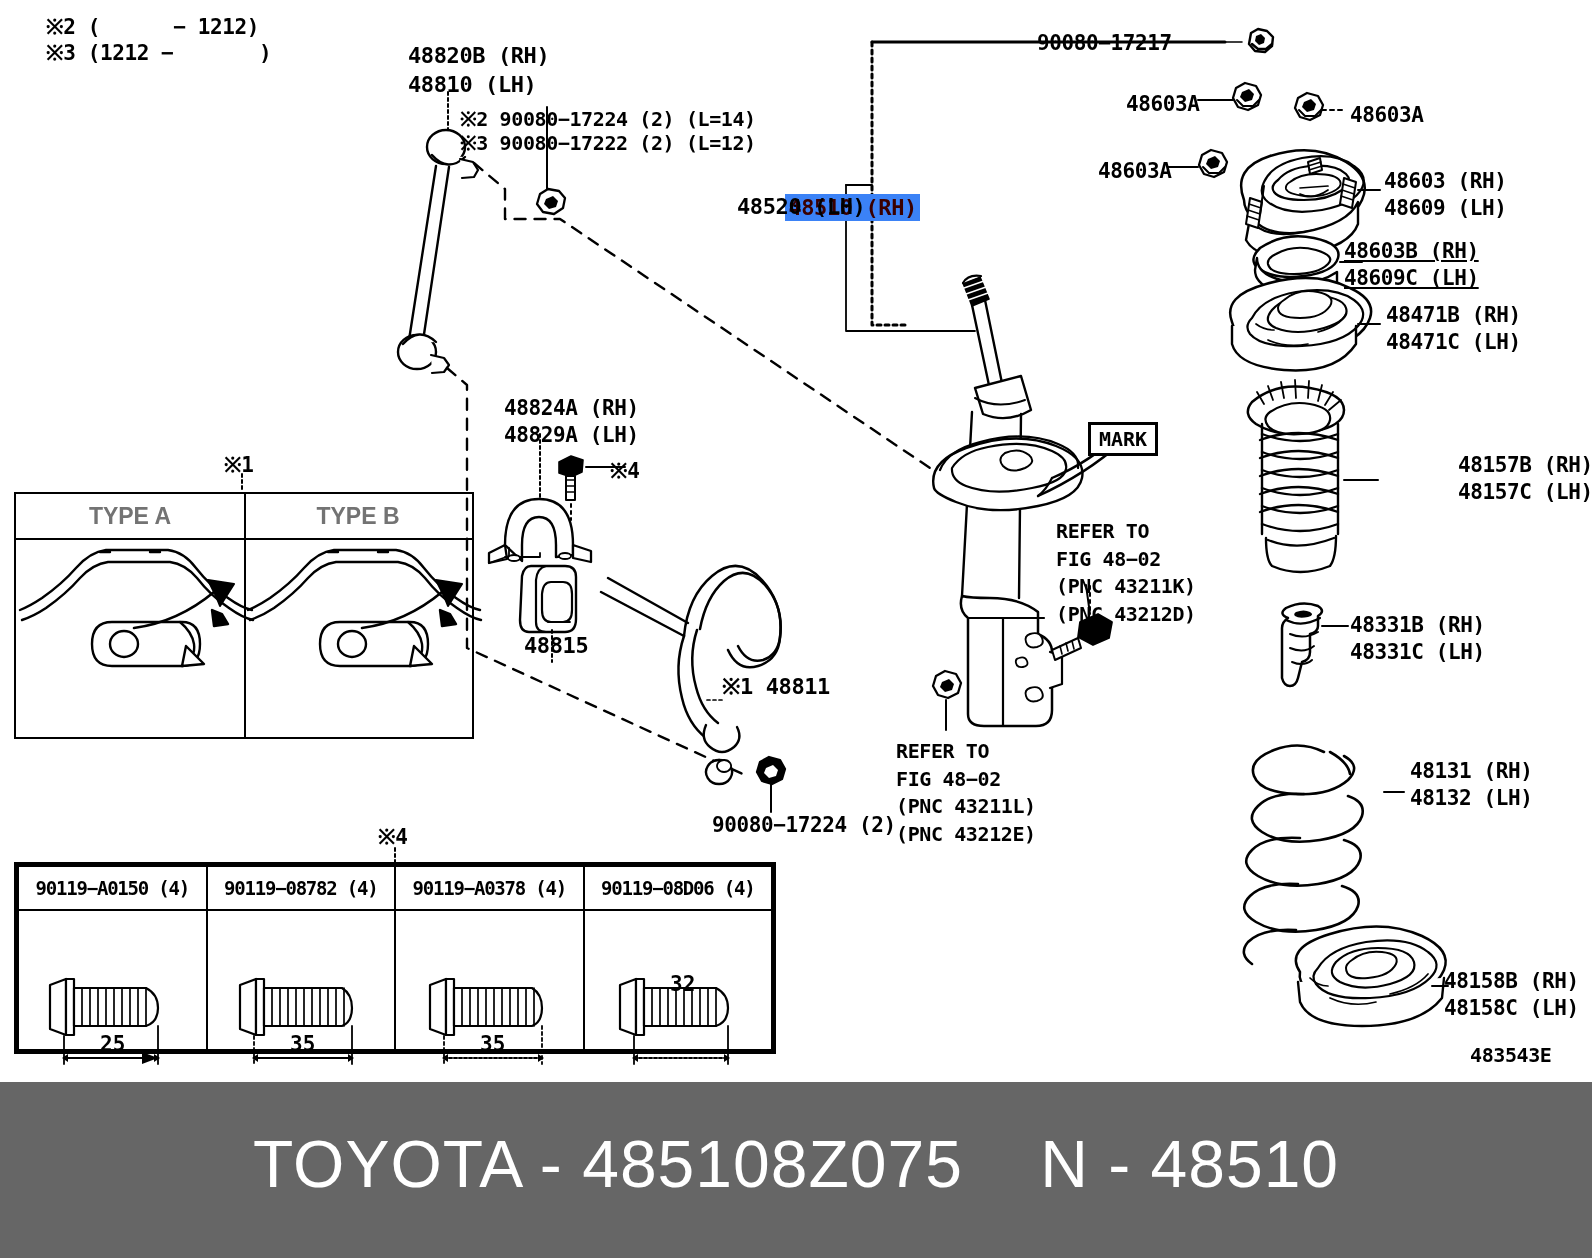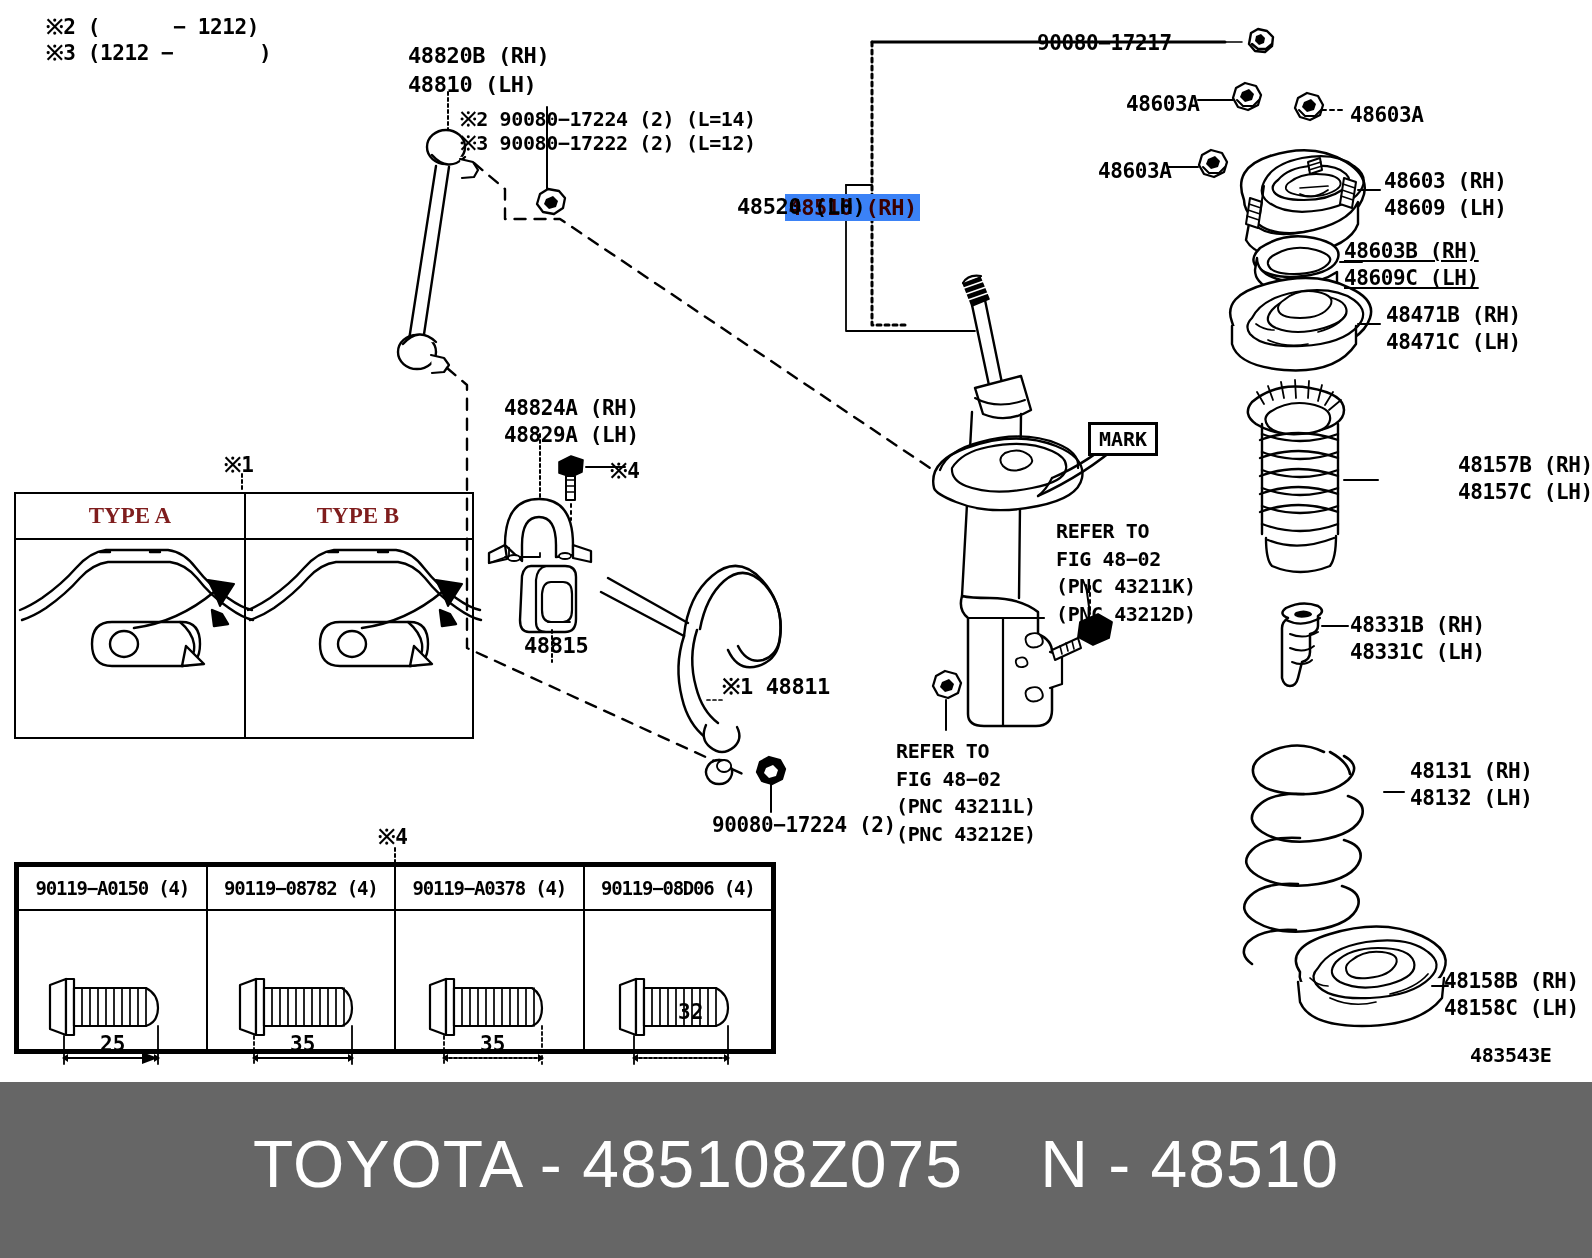--- a/index.html
+++ b/index.html
@@ -7,21 +7,21 @@
   #page{position:relative;width:1592px;height:1258px;background:#fff;overflow:hidden;}
   .lbl{position:absolute;font-family:"DejaVu Sans Mono","Liberation Mono",monospace;
        font-weight:bold;color:#000;white-space:pre;line-height:1.30;letter-spacing:-0.4px;}
   .s22{font-size:22px;}
   .s21{font-size:21px;}
   .s20{font-size:20px;}
   .hl{background:#3b82f6;color:#3a0000;padding:1px 3px;}
   .svgabs{position:absolute;left:0;top:0;}
   .typebox{position:absolute;left:14px;top:492px;width:456px;height:243px;border:2px solid #000;}
   .typehdr{position:absolute;top:0;height:44px;line-height:44px;text-align:center;
-           font-family:Liberation Serif, serif;font-weight:bold;font-size:23px;color:#7f1d1d;}
+           font-family:Liberation Sans, sans-serif;font-weight:bold;font-size:23px;color:#737373;}
   .typediv{position:absolute;left:0;top:44px;width:100%;height:0;border-top:2px solid #000;}
   .typevert{position:absolute;left:50%;top:0;width:0;height:100%;border-left:2px solid #000;}
   .markbox{position:absolute;border:3px solid #000;background:#fff;padding:2px 8px;
            font-family:"DejaVu Sans Mono",monospace;font-weight:bold;font-size:20px;}
   .btable{position:absolute;left:14px;top:862px;width:762px;height:192px;
           border:3px solid #000;box-sizing:border-box;}
   .btable table{border-collapse:collapse;width:100%;height:100%;table-layout:fixed;}
   .btable td{border:2px solid #000;text-align:center;vertical-align:middle;
              font-family:"DejaVu Sans Mono",monospace;font-weight:bold;color:#000;}
   .btrow1 td{font-size:19px;height:34px;letter-spacing:-0.5px;}
@@ -482,20 +482,20 @@
         <td></td>
         <td></td>
         <td></td>
       </tr>
     </tbody>
       </table>
   </div>
   <div class="dimtxt" style="left:100px;top:1032px;">25</div>
   <div class="dimtxt" style="left:290px;top:1032px;">35</div>
   <div class="dimtxt" style="left:480px;top:1032px;">35</div>
-  <div class="dimtxt" style="left:670px;top:1000px;margin-left:8px;">32</div>
+  <div class="dimtxt" style="left:670px;top:972px;">32</div>
 
   <div class="lbl s20" style="left:1470px;top:1042px;">483543E</div>
 
   <div class="footer"></div>
   <div class="ftxt">TOYOTA - 485108Z075    N - 48510</div>
 
 </div>
 
 </body></html>

